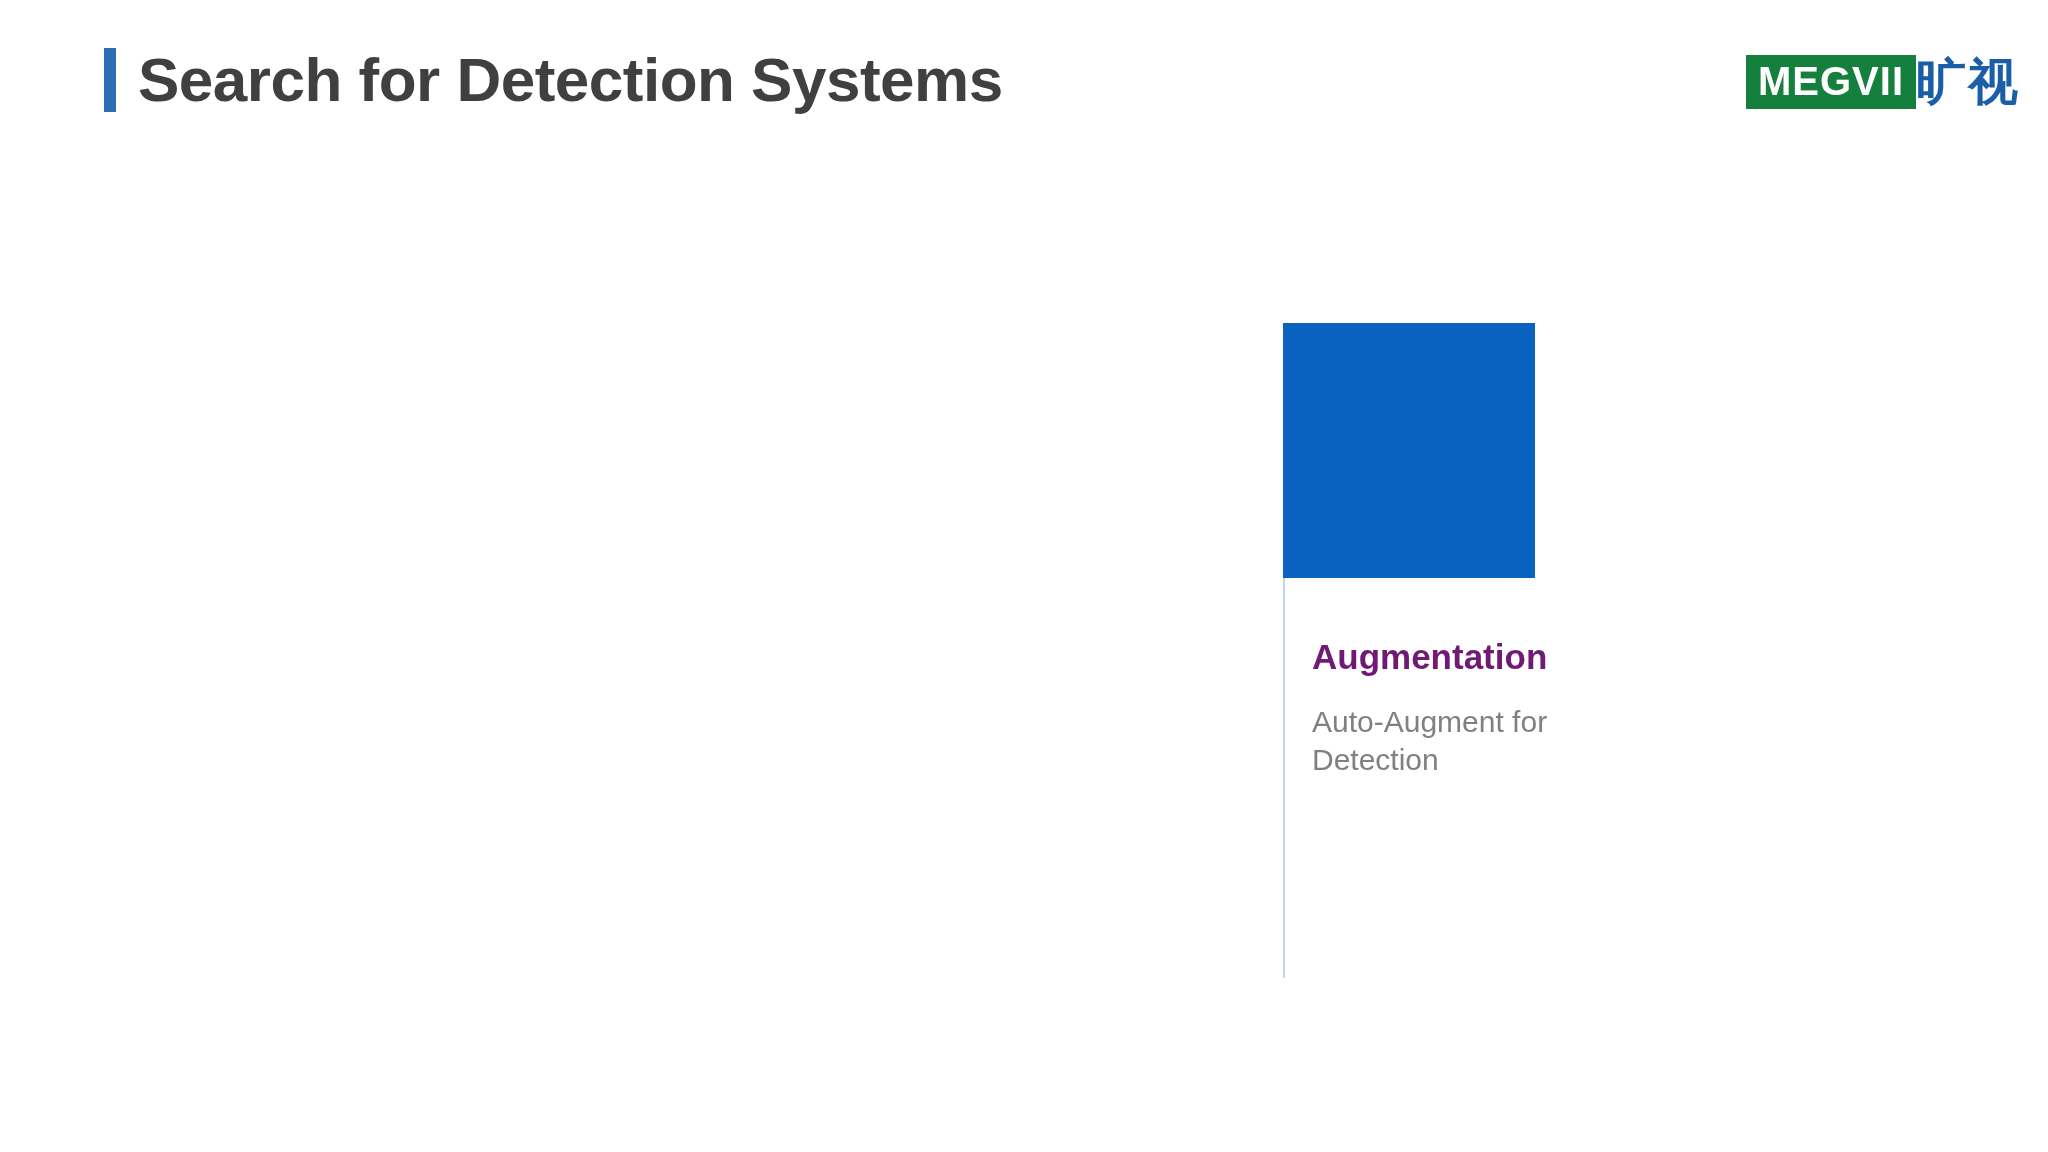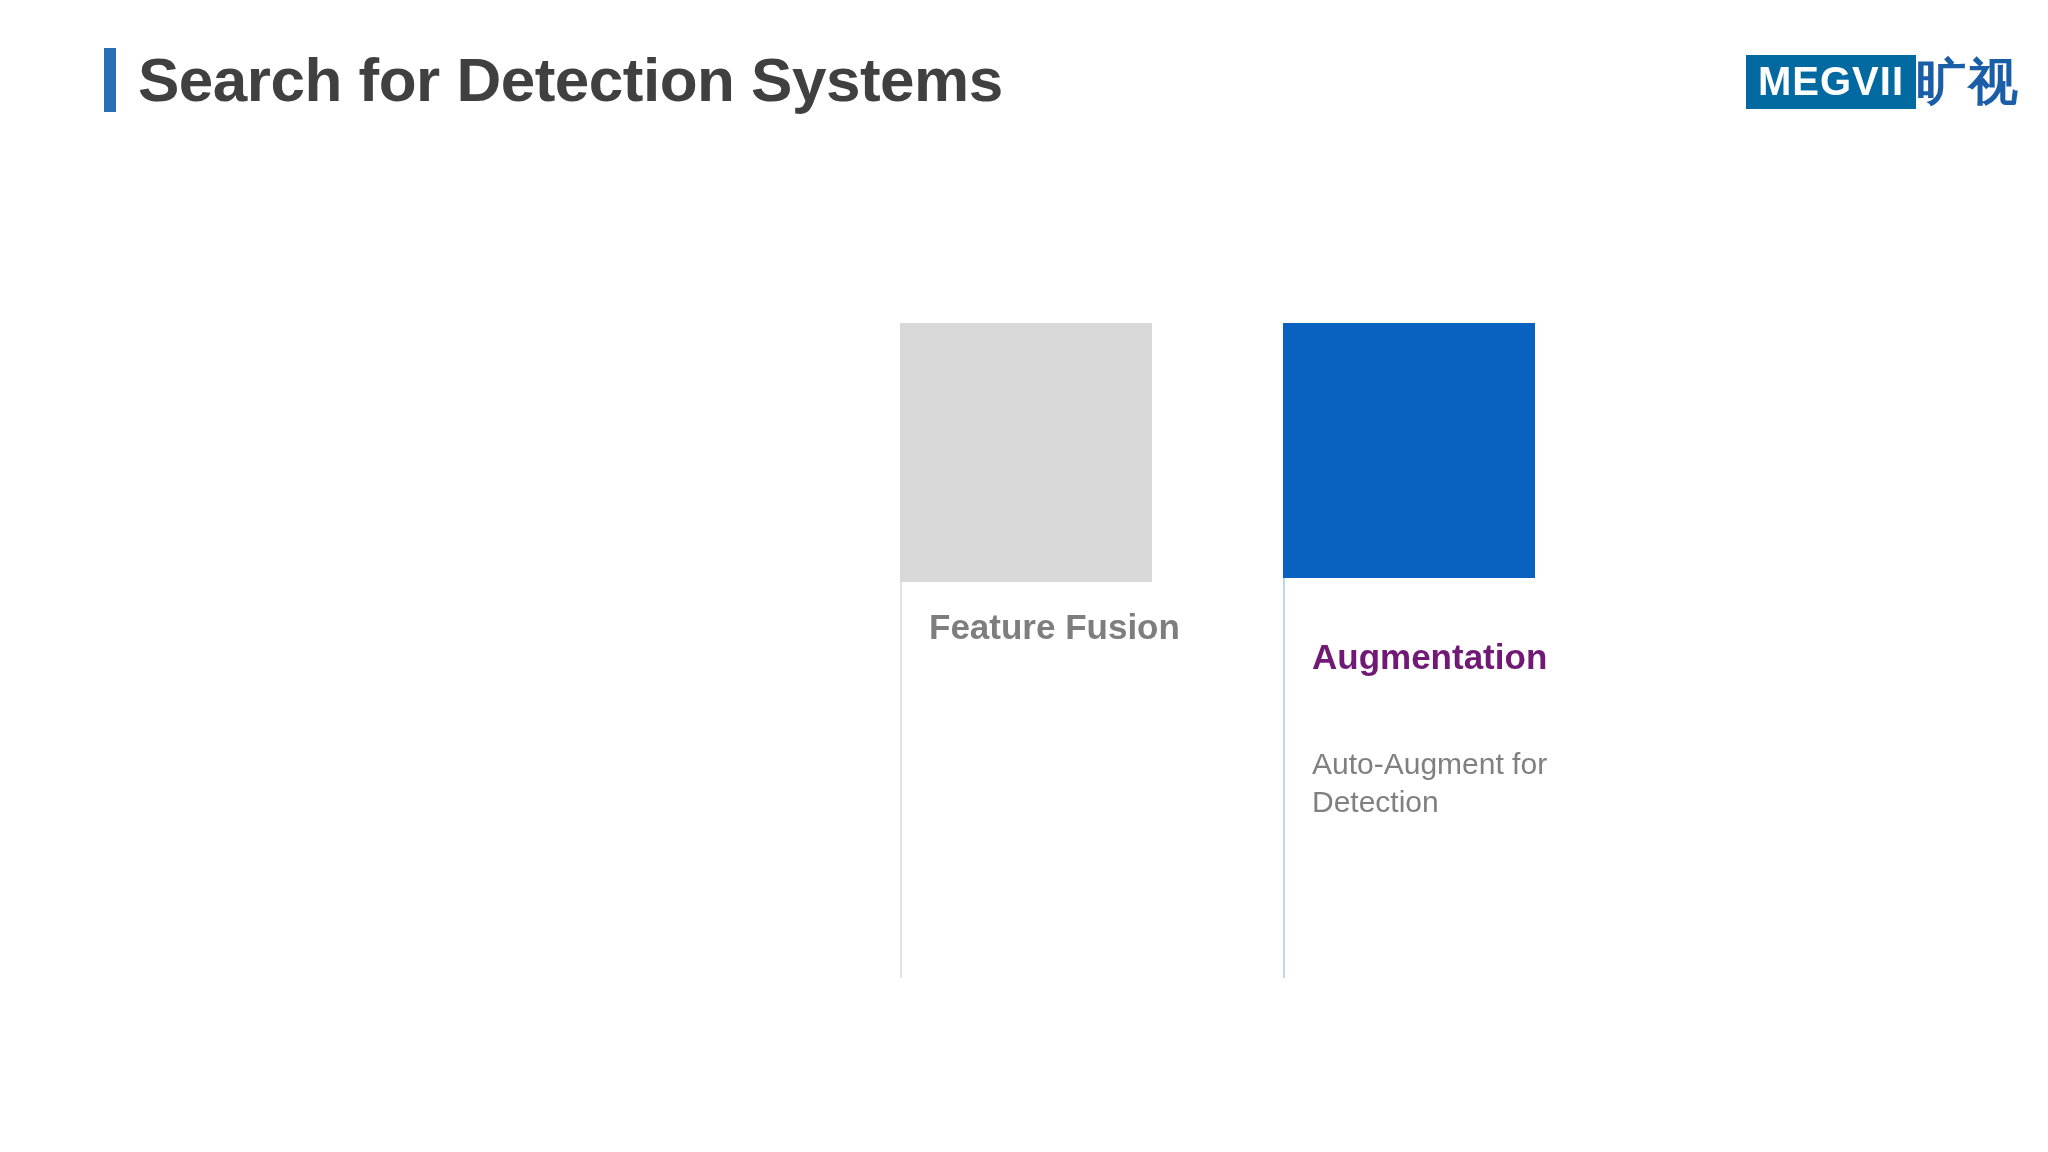--- a/index.html
+++ b/index.html
@@ -49,21 +49,21 @@
   
   .brand-logo {
     position: absolute;
     right: 28px;
     top: 52px;
     display: flex;
     align-items: center;
     height: 60px;
   }
   .brand-mark {
-    background: #0369a1;
+    background: #15803d;
     color: #ffffff;
     font-size: 40px;
     font-weight: 700;
     letter-spacing: 1px;
     padding: 6px 12px 8px 12px;
     line-height: 1;
     font-family: "Liberation Sans", sans-serif;
   }
   .brand-cn {
     color: #1B5EA8;
@@ -139,21 +139,20 @@
 
   .col-note {
     position: absolute;
     left: 29px;
     top: 380px;
     width: 270px;
     font-size: 30px;
     font-weight: 400;
     color: #808080;
     line-height: 1.25;
-    margin-top: 42px;
   }
 
   
   .footer-citation {
     position: absolute;
     left: 60px;
     top: 1086px;
     font-size: 31px;
     font-weight: 400;
     color: #8A8A8A;
@@ -172,25 +171,20 @@
   </div>
 
   <div class="brand-logo">
     <div class="brand-mark">MEGVII</div>
     <div class="brand-cn">旷视</div>
   </div>
 
   <div class="columns">
 
 
-    <div class="column col-1 offset-label">
-      <div class="col-swatch"></div>
-      <div class="col-divider"></div>
-      <div class="col-label">Feature Fusion</div>
-    </div>
 
     <div class="column col-2 accent">
       <div class="col-swatch"></div>
       <div class="col-divider"></div>
       <div class="col-label">Augmentation</div>
       <div class="col-note">Auto-Augment for Detection</div>
     </div>
 
   </div>
 

